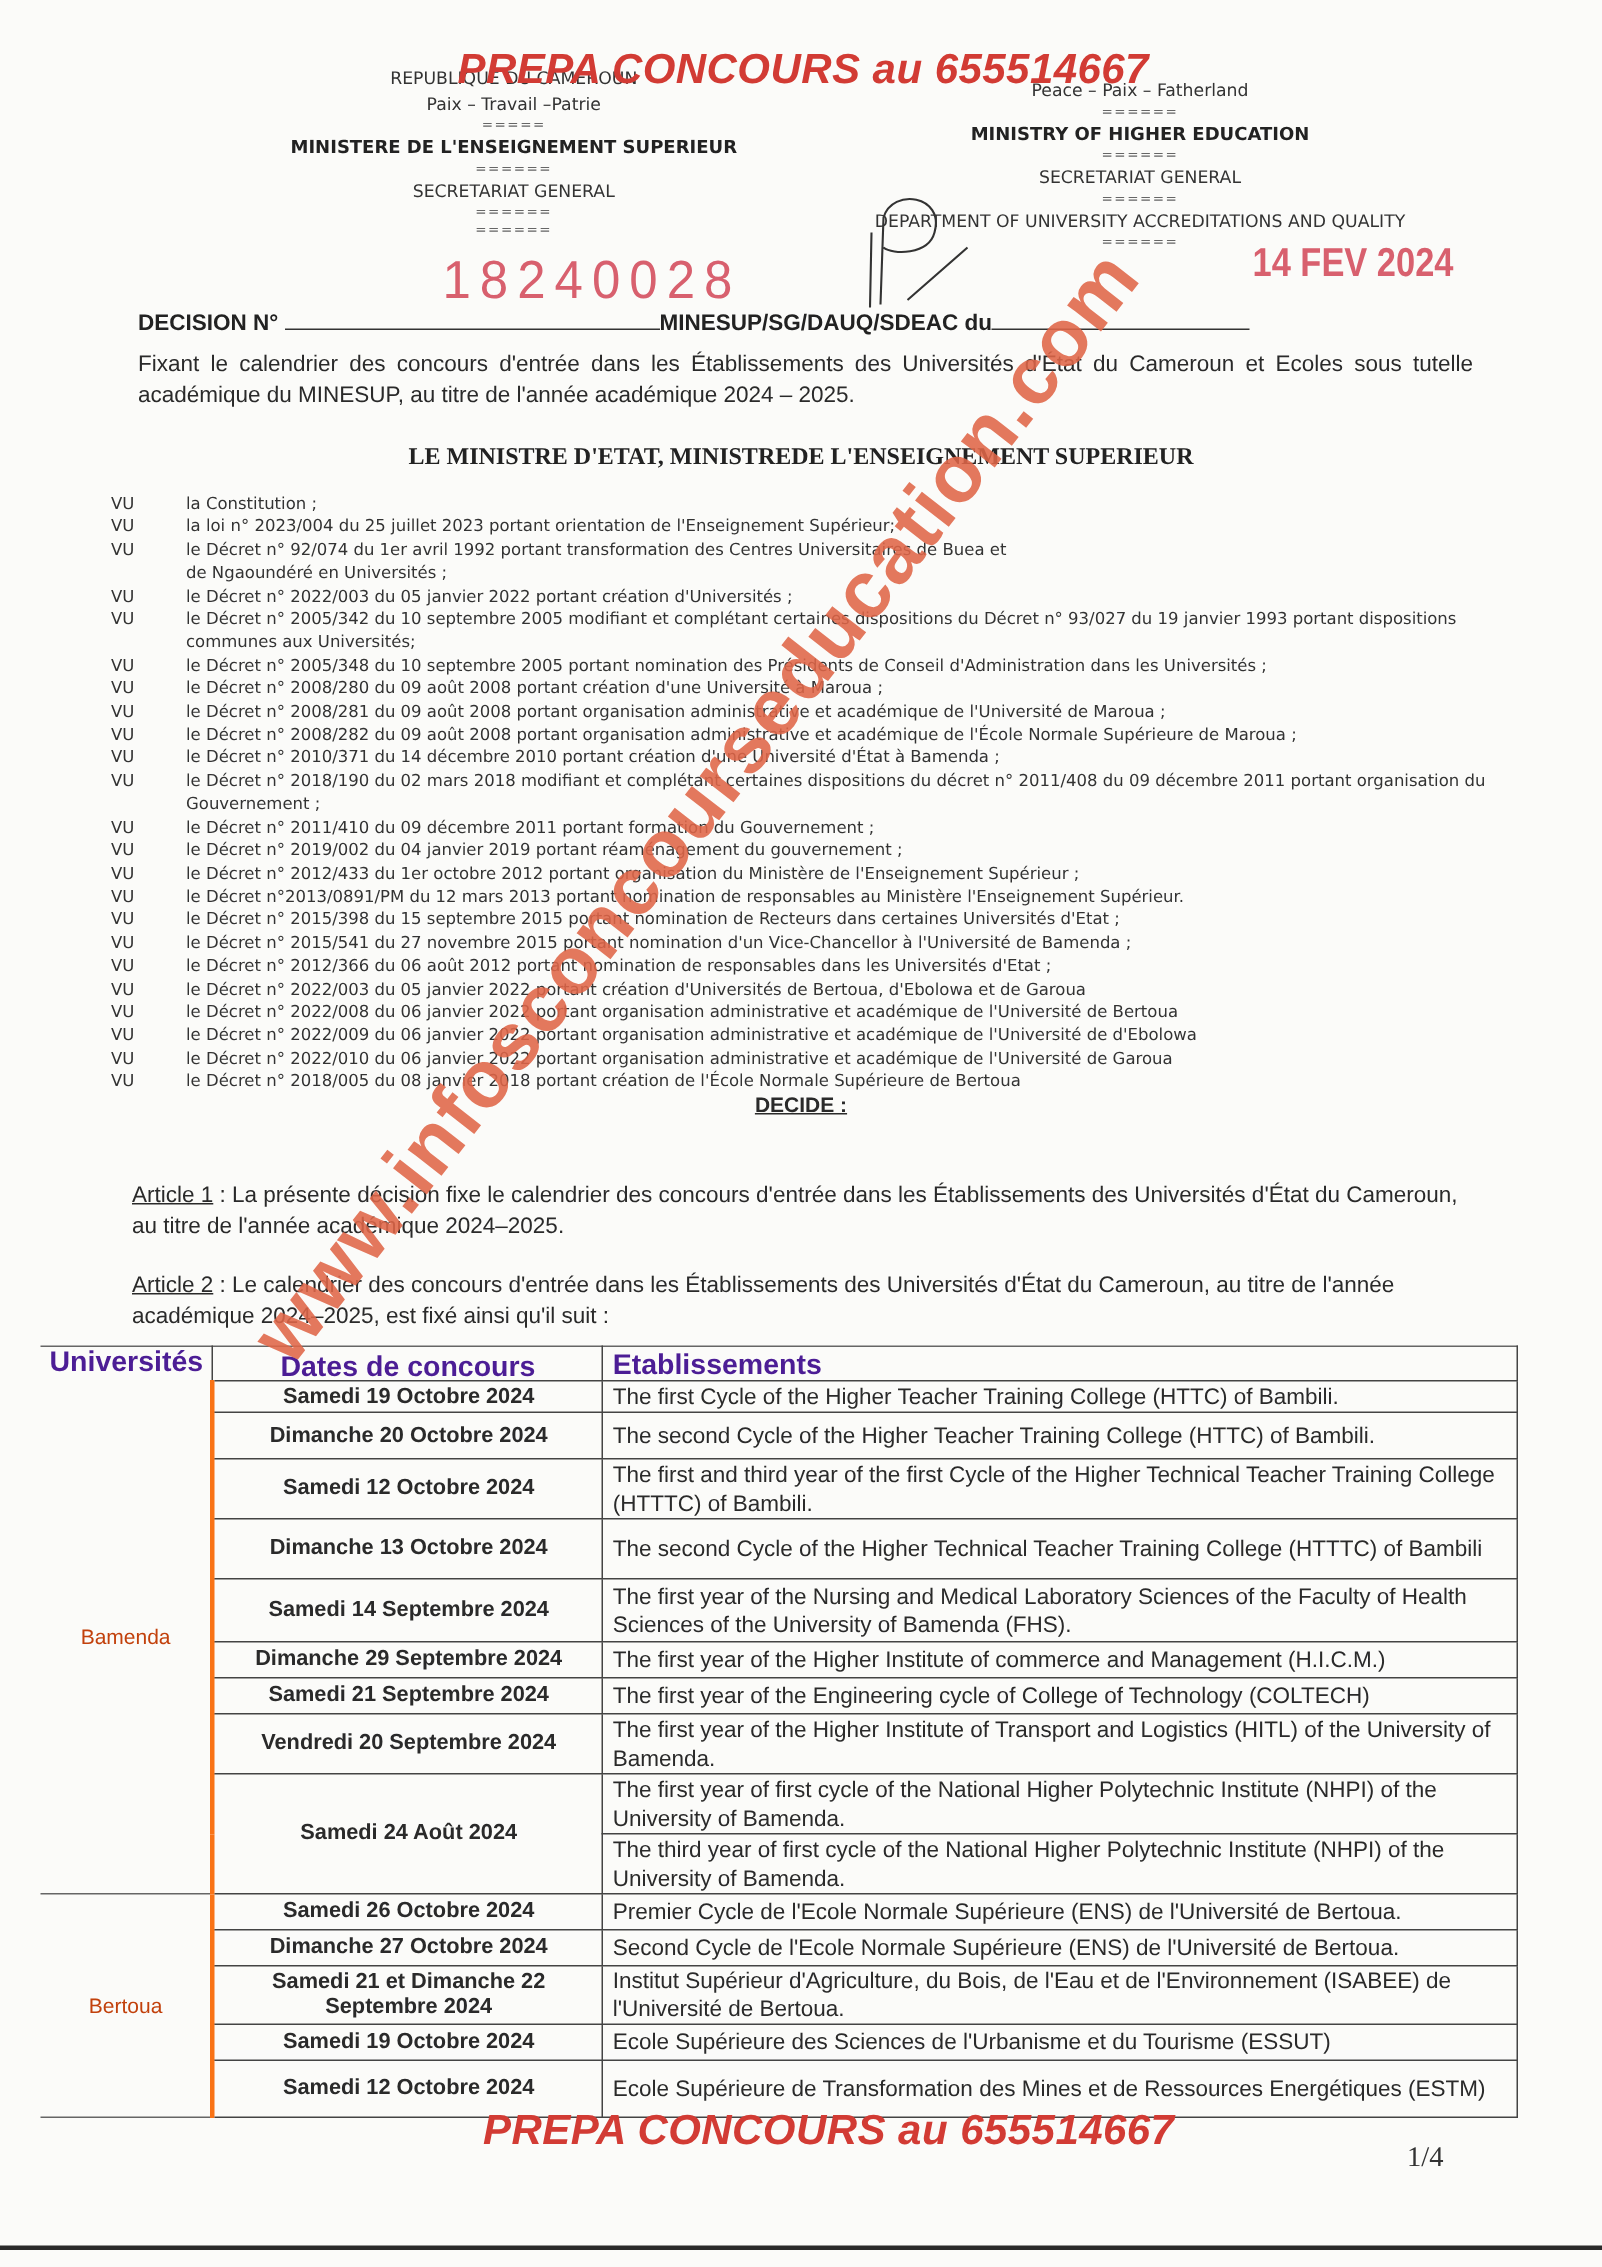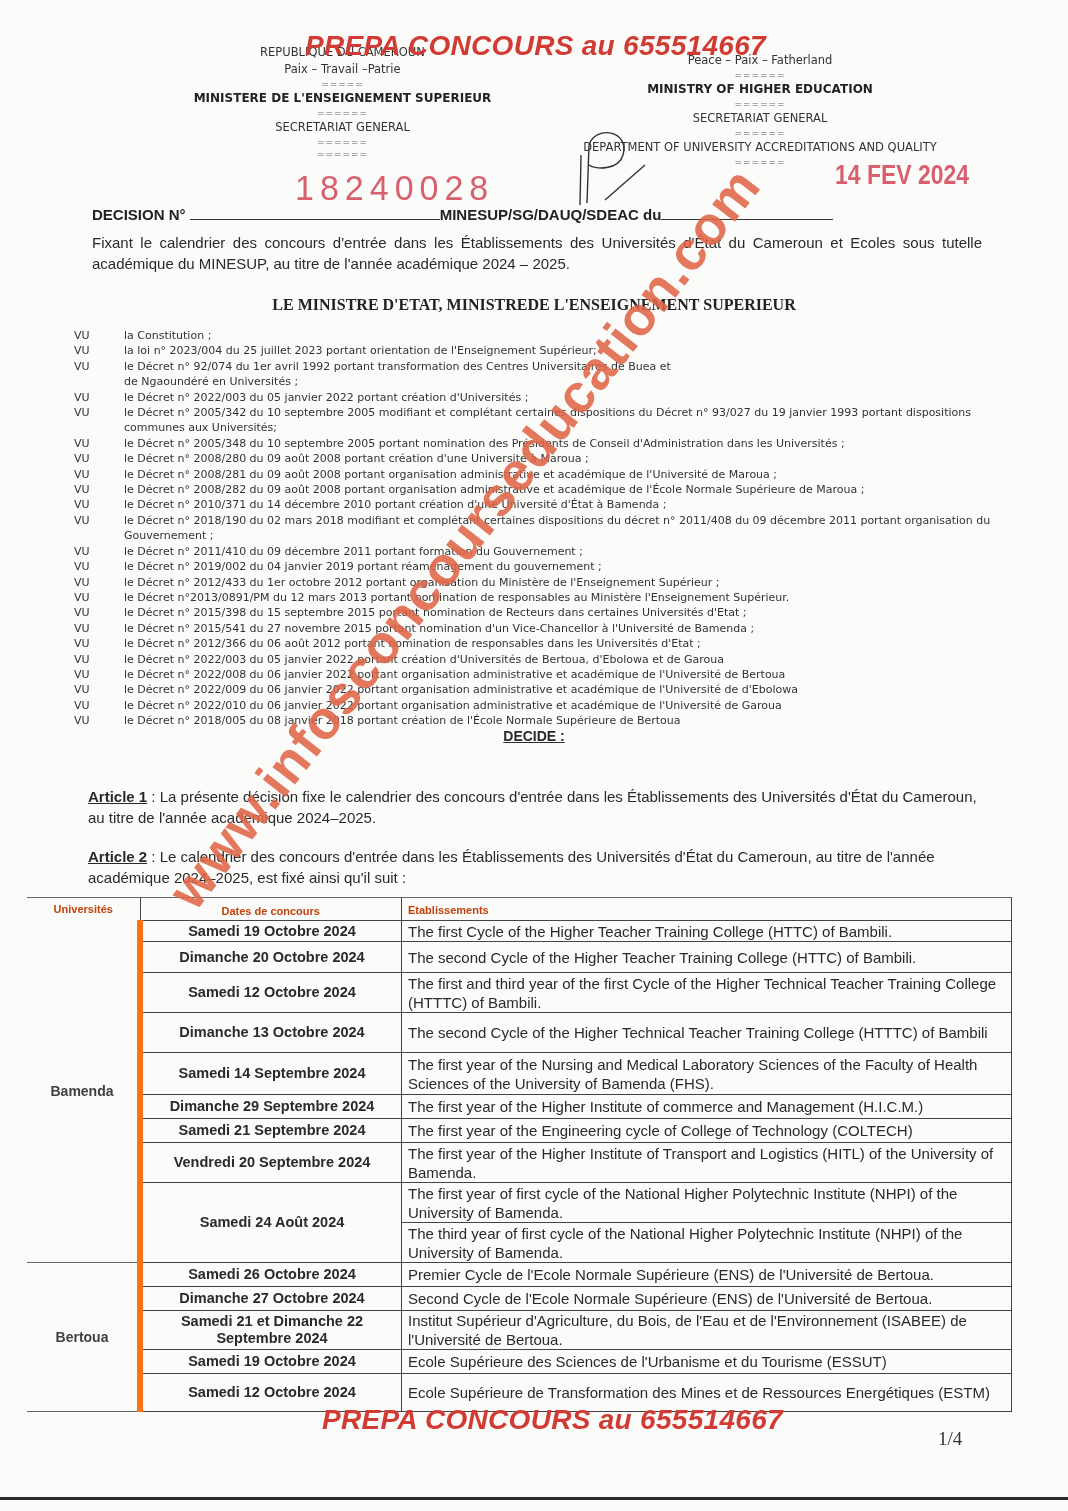--- a/index.html
+++ b/index.html
@@ -17,25 +17,25 @@
   .decision { position: absolute; left: 92px; top: 205px; font-size: 15px; font-weight: bold; font-family: "Liberation Sans", sans-serif; color: #222; white-space: nowrap; }
   .decision .blank { display: inline-block; border-bottom: 1.5px solid #333; height: 14px; vertical-align: baseline; }
   .intro { position: absolute; left: 92px; top: 232px; width: 890px; font-size: 15px; line-height: 21px; font-family: "Liberation Sans", sans-serif; text-align: justify; color: #2a2a2a; }
   .minister { position: absolute; left: 0; width: 1068px; top: 296px; text-align: center; font-size: 16px; font-weight: bold; font-family: Liberation Serif, serif; color: #222; }
   .vu-list { position: absolute; left: 74px; top: 328px; width: 950px; font-size: 11px; line-height: 15.4px; color: #333; }
   .vu-row { display: flex; }
   .vu-row .k { width: 50px; flex: none; }
   .vu-row .t { flex: 1; }
   .decide { position: absolute; left: 0; width: 1068px; top: 728px; text-align: center; font-size: 14px; font-weight: bold; text-decoration: underline; font-family: "Liberation Sans", sans-serif; }
   .article { position: absolute; left: 88px; width: 900px; font-size: 15px; line-height: 21px; font-family: "Liberation Sans", sans-serif; color: #2a2a2a; }
-  .article .lbl { font-weight: bold; text-decoration: underline; }
+  .article .lbl { font-weight: normal; text-decoration: underline; }
   table.cal { position: absolute; left: 27px; top: 897px; width: 985px; border-collapse: collapse; font-family: "Liberation Sans", sans-serif; }
   table.cal td, table.cal th { padding: 0 6px; vertical-align: middle; }
-  table.cal th { font-weight: bold; font-size: 11px; color: #c2410c; height: 22px; }
-  .c-univ { width: 98px; text-align: center; font-weight: bold; font-size: 14px; color: #404040; border-right: 6px solid #f97316; }
+  table.cal th { font-weight: bold; font-size: 19px; color: #4c1d95; height: 22px; }
+  .c-univ { width: 98px; text-align: center; font-weight: normal; font-size: 14px; color: #c2410c; border-right: 3px solid #f97316; }
   .c-date { width: 246px; text-align: center; font-weight: bold; font-size: 14.5px; color: #2a2a2a; border: 1px solid #444; line-height: 17px; }
   .c-etab { font-size: 15px; line-height: 19px; color: #2a2a2a; border: 1px solid #444; }
   tr.top-line td, tr.top-line th { border-top: 1px solid #666; }
   .watermark { position: absolute; left: 180px; top: 870px; width: 980px; transform-origin: left center; transform: rotate(-52deg); color: #e06648; font-family: "Liberation Sans", sans-serif; font-weight: bold; font-size: 54px; white-space: nowrap; opacity: 0.88; letter-spacing: 1px; z-index: 4; pointer-events: none; }
   .pagenum { position: absolute; left: 938px; top: 1428px; font-family: "Liberation Serif", serif; font-size: 19px; color: #333; }
   .bottom-line { position: absolute; left: 0; top: 1497px; width: 1068px; height: 3px; background: #2a2a2a; }
   .signature { position: absolute; left: 575px; top: 125px; width: 90px; height: 85px; }
 </style>
 </head>
 <body>

